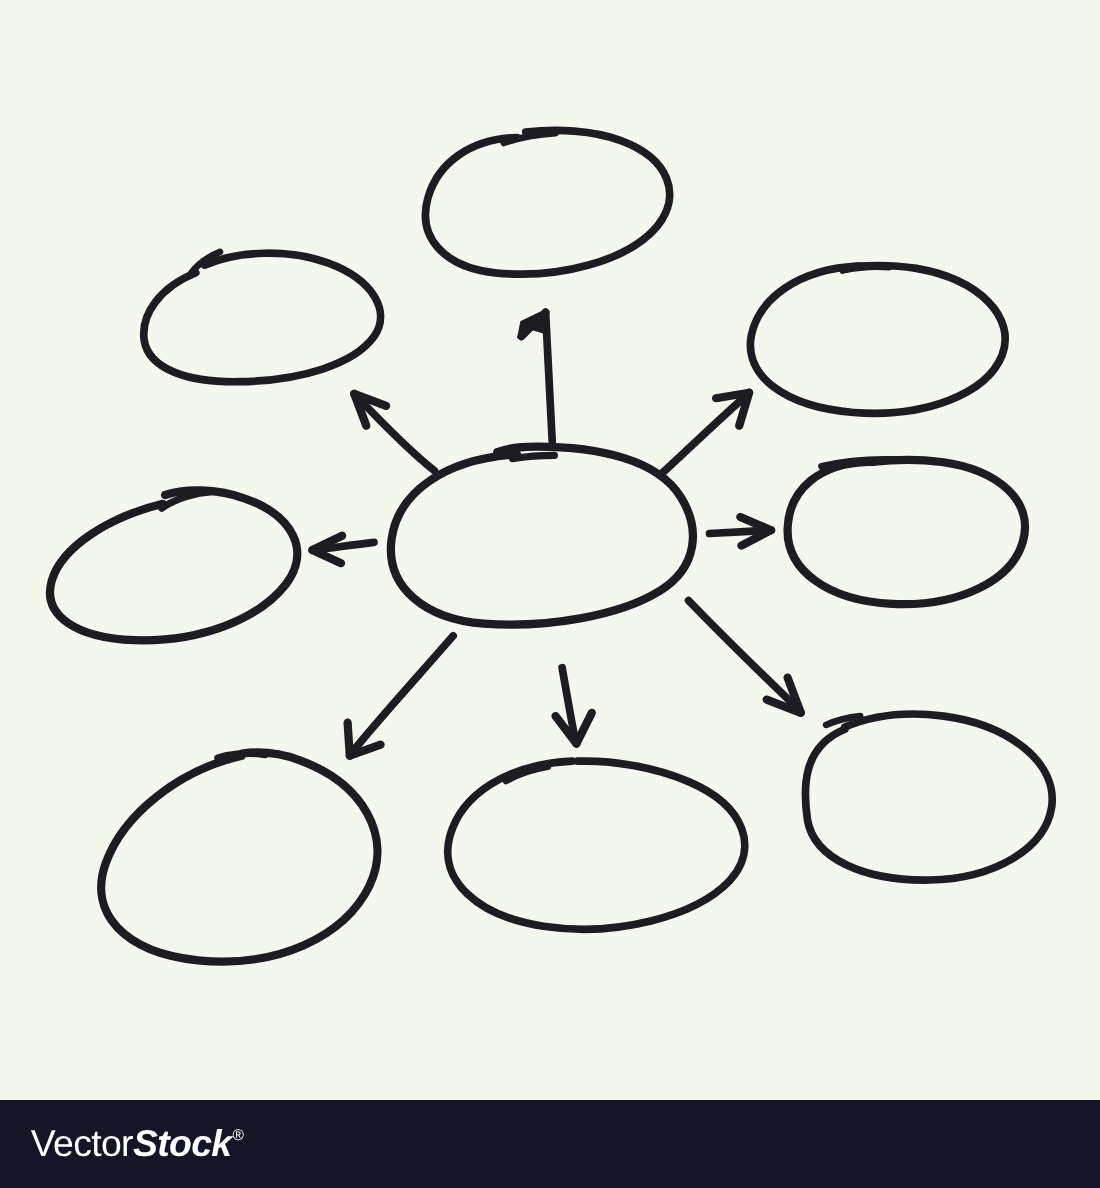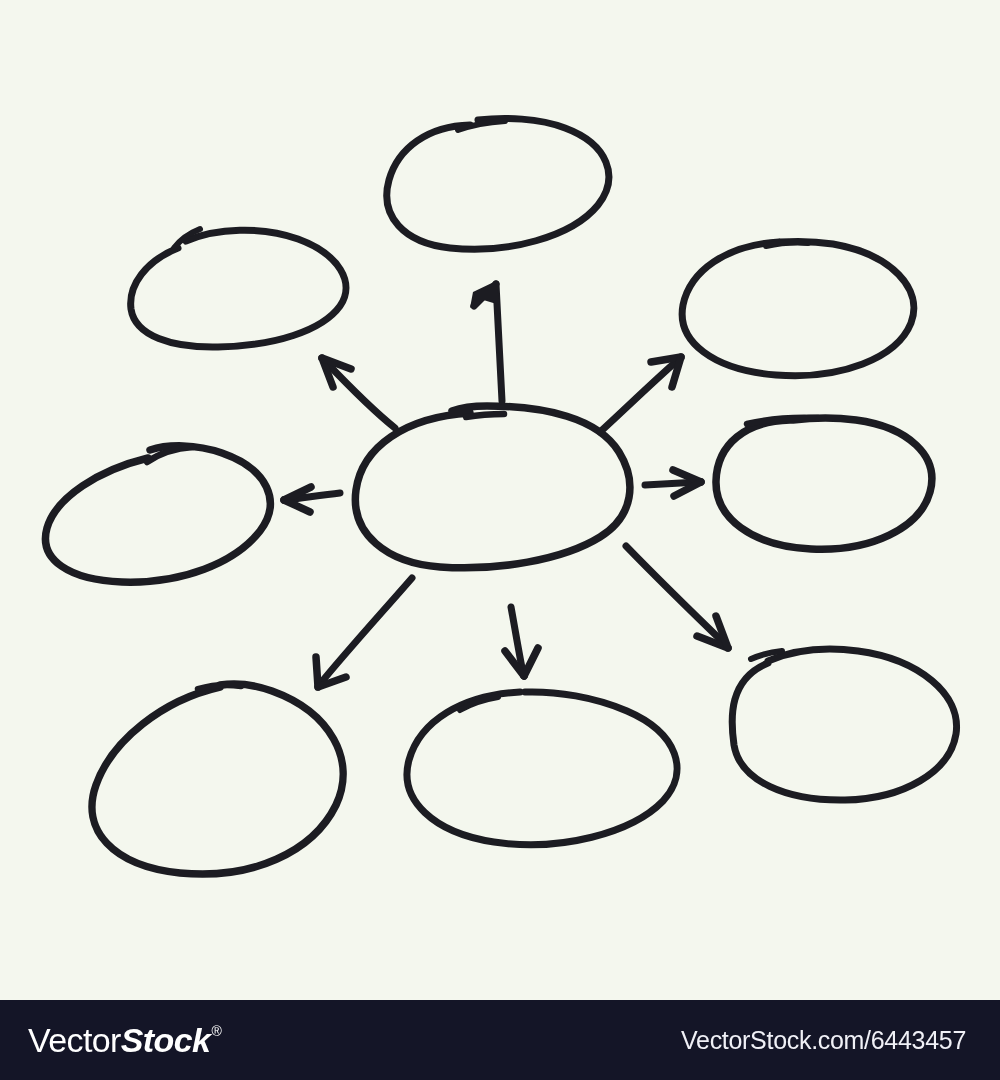--- a/index.html
+++ b/index.html
@@ -244,16 +244,15 @@
 
     </svg>
   </div>
 
   <div id="footer-bar" style="background: rgb(20, 21, 39);">
     <div id="brand-logo">
       <span class="brand-light">Vector</span>
         <span class="brand-bold">Stock</span>
         <span class="brand-reg">®</span>
     </div>
-    <div id="watermark-url">VectorStock.com/6443457</div>
   </div>
 
 </div>
 
 </body></html>

